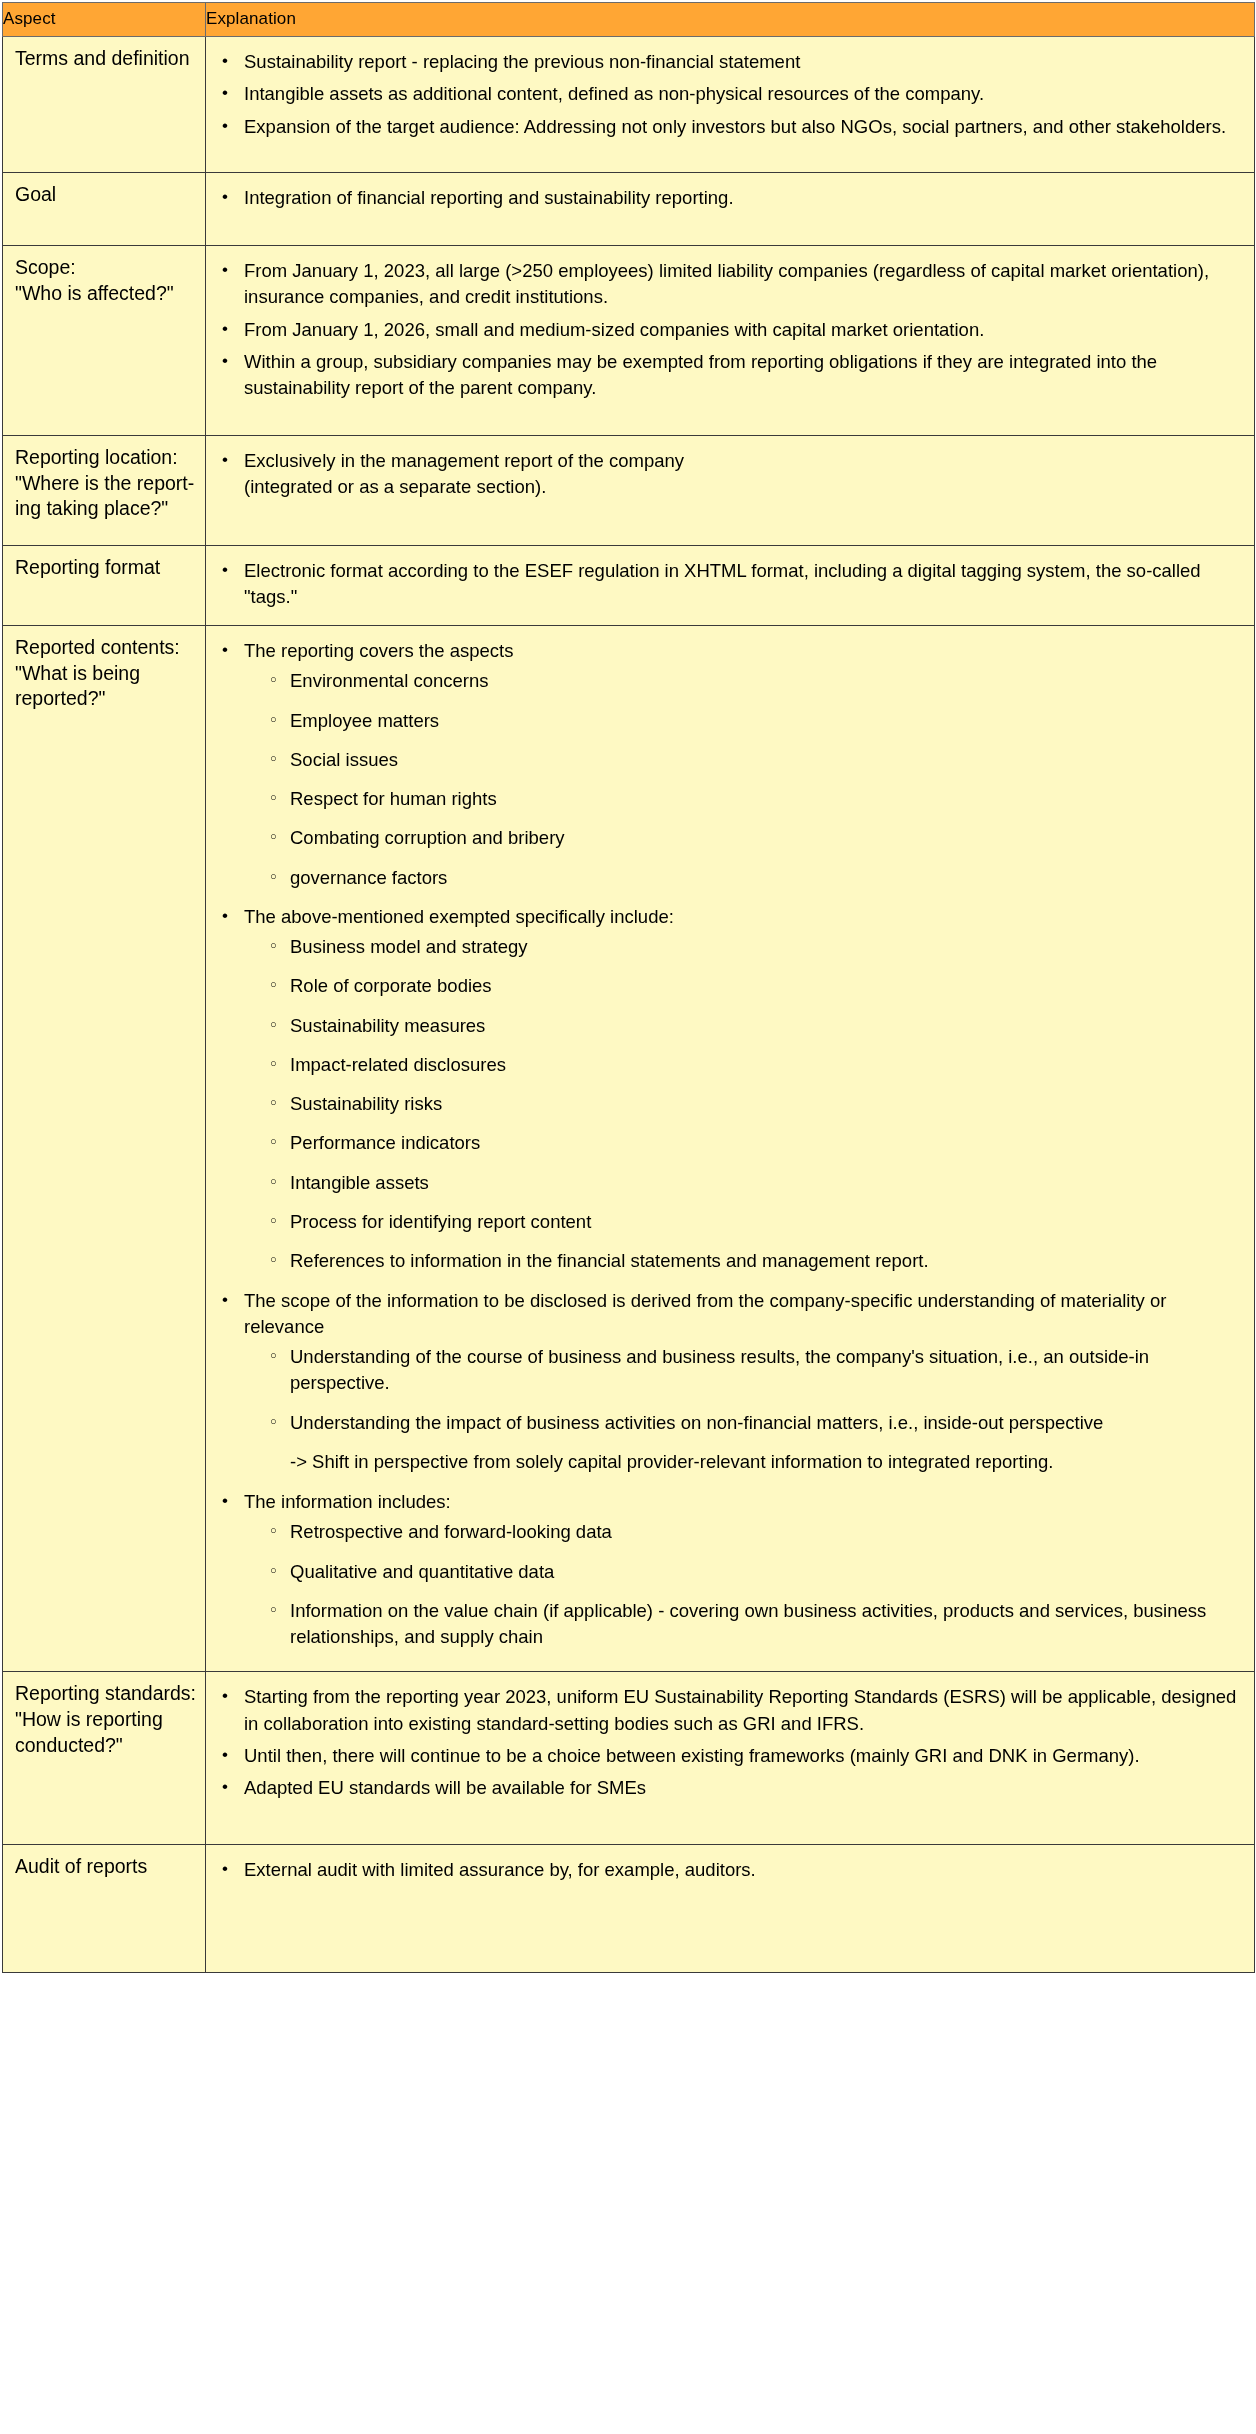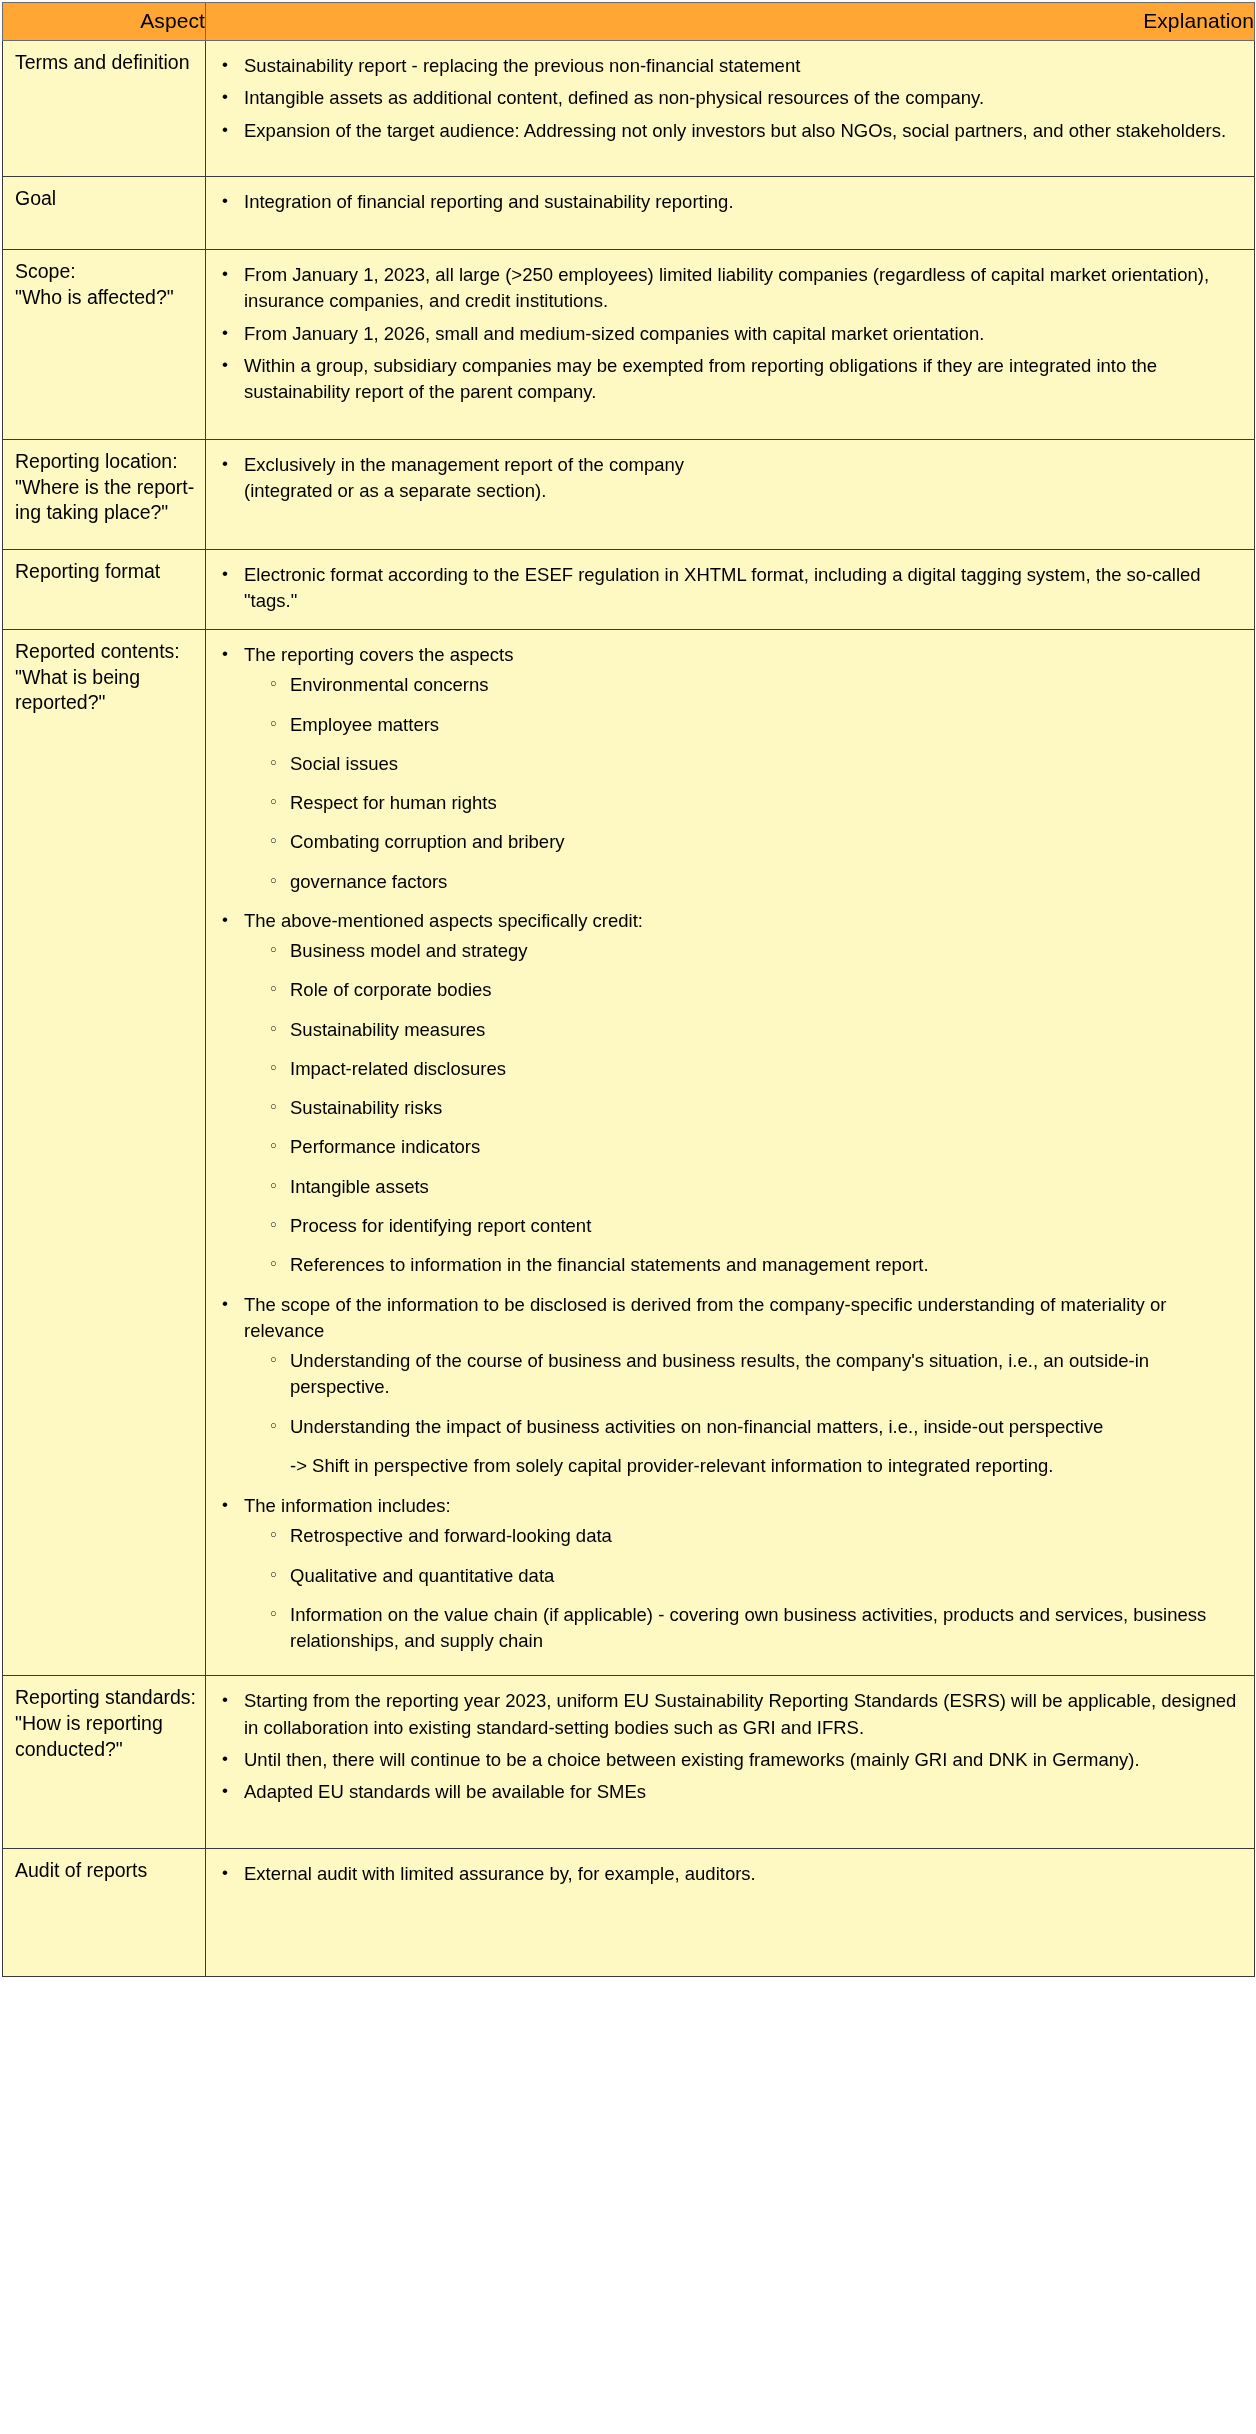--- a/index.html
+++ b/index.html
@@ -26,23 +26,23 @@
     border-collapse: collapse;
     table-layout: fixed;
   }
   table.csrd-table col.col-aspect { width: 203px; }
   table.csrd-table col.col-expl { width: 1049px; }
 
   thead th {
     background: #FFA634;
     border: 1px solid #6b6b6b;
     font-weight: normal;
-    font-size: 21px;
+    font-size: 17px;
     padding: 6px 0 7px 0;
-    text-align: right;
+    text-align: left;
     vertical-align: middle;
     letter-spacing: 0.1px;
     margin-left: 11px;
   }
   tbody td {
     border: 1px solid #3a3a3a;
     vertical-align: top;
     background: #fef9c3;
   }
   td.aspect {
@@ -207,21 +207,21 @@
                 <li class="b2">Environmental concerns</li>
                 <li class="b2">Employee matters</li>
                 <li class="b2">Social issues</li>
                 <li class="b2">Respect for human rights</li>
                 <li class="b2">Combating corruption and bribery</li>
                 <li class="b2">governance factors</li>
               </ul>
             </li>
 
             <li class="b1">
-              <span>The above-mentioned aspects specifically credit:</span>
+              <span>The above-mentioned exempted specifically include:</span>
               <ul class="lvl2">
                 <li class="b2">Business model and strategy</li>
                 <li class="b2">Role of corporate bodies</li>
                 <li class="b2">Sustainability measures</li>
                 <li class="b2">Impact-related disclosures</li>
                 <li class="b2">Sustainability risks</li>
                 <li class="b2">Performance indicators</li>
                 <li class="b2">Intangible assets</li>
                 <li class="b2">Process for identifying report content</li>
                 <li class="b2 small">References to information in the financial statements and management report.</li>

